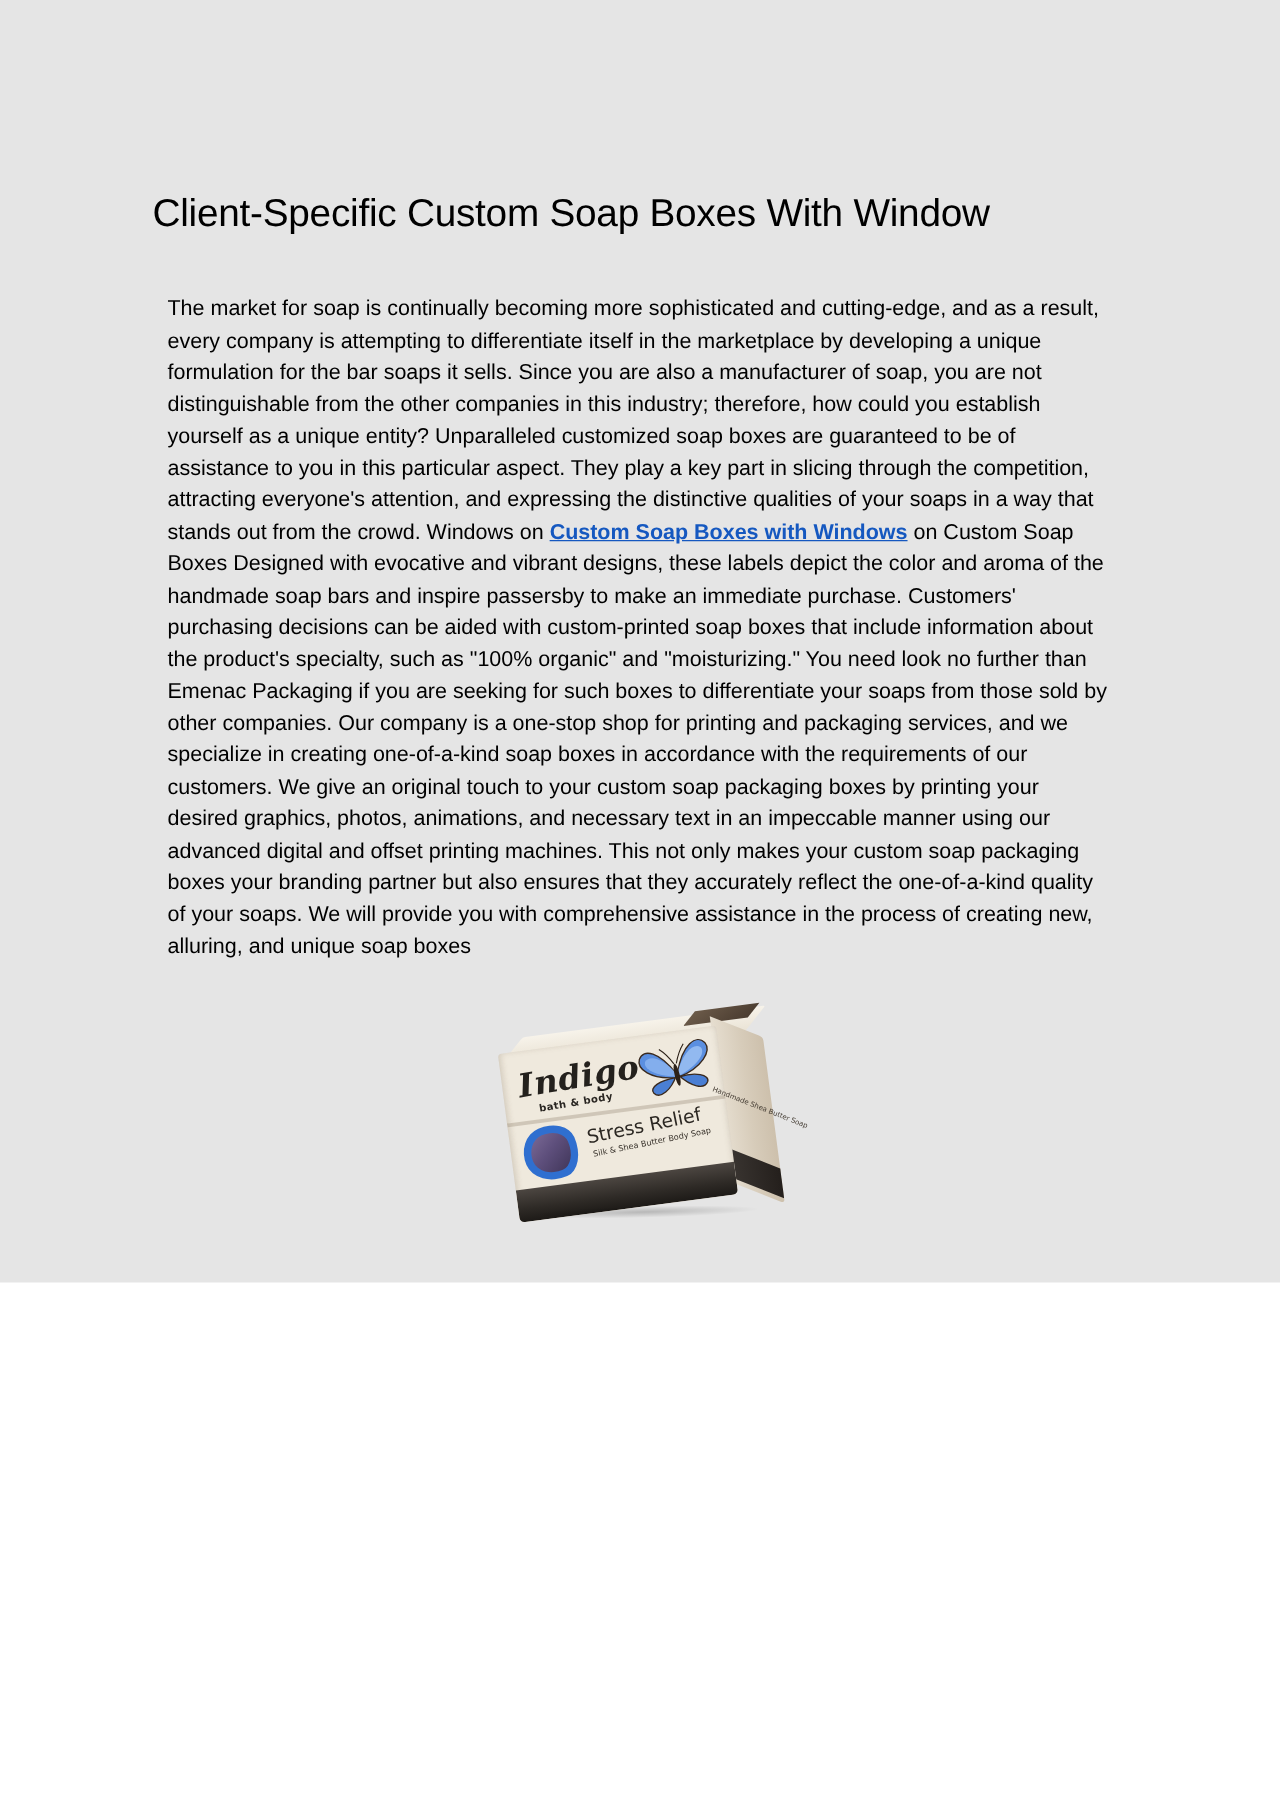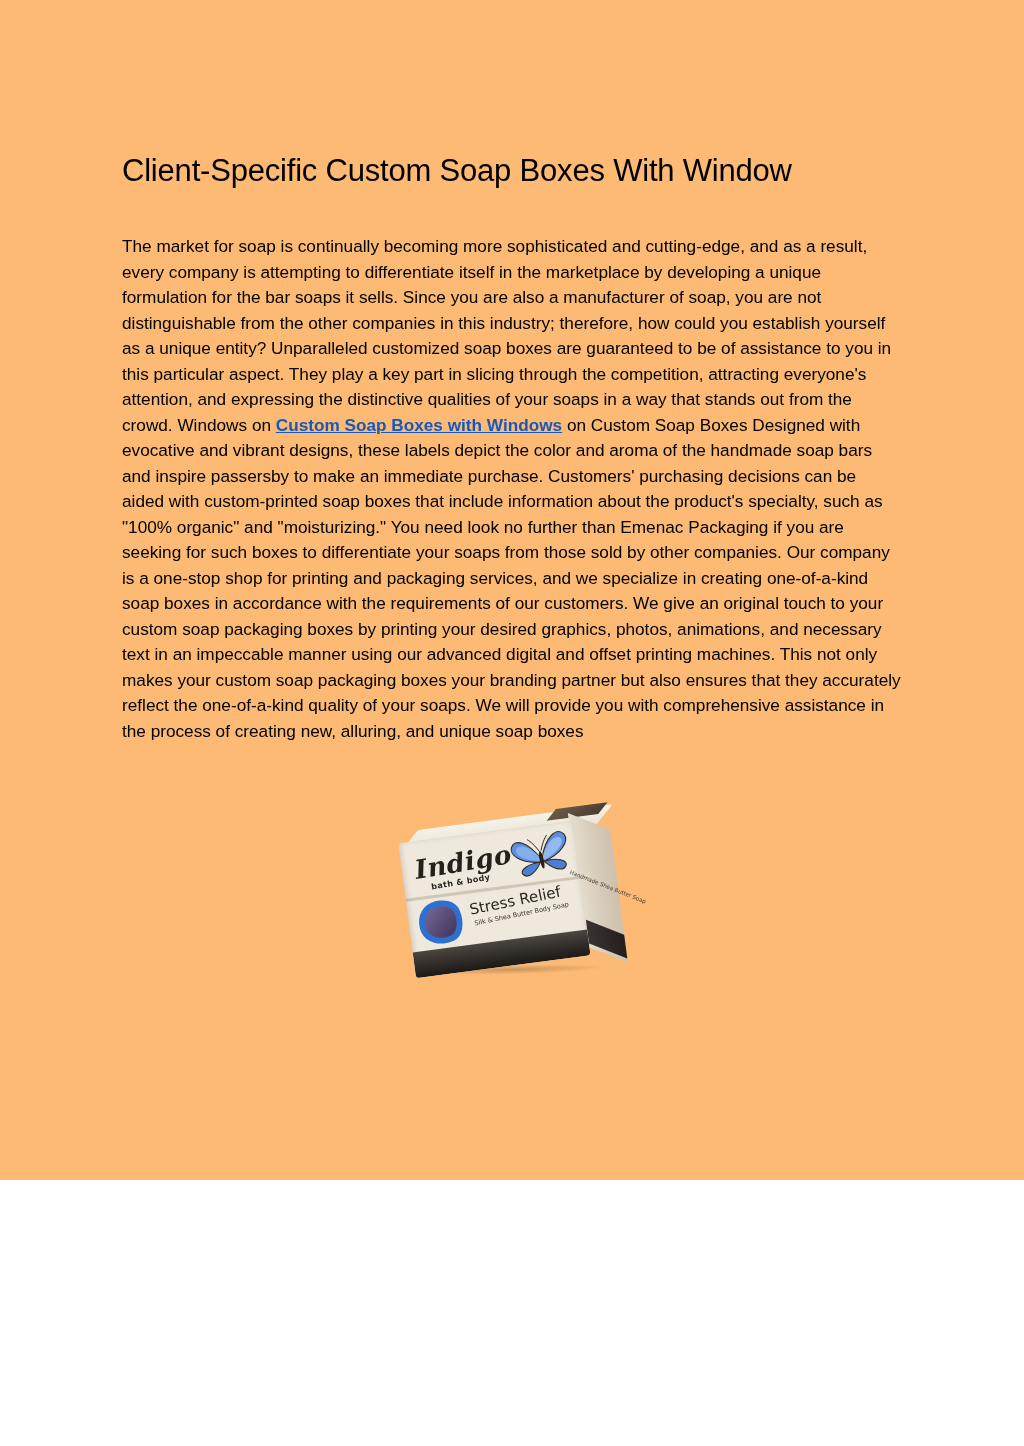--- a/index.html
+++ b/index.html
@@ -12,41 +12,41 @@
     height: 1446px;
     font-family: "Liberation Sans", sans-serif;
     color: #000000;
     position: relative;
     overflow: hidden;
   }
   .page {
     position: absolute;
     left: 0; top: 0;
     width: 1024px;
-    height: 1180px;
-    background: #fdba74;
+    height: 1026px;
+    background: #e5e5e5;
   }
   .content {
     position: absolute;
     left: 122px;
     top: 152px;
     width: 780px;
   }
   h1.doc-title {
     font-size: 31px;
     font-weight: normal;
     line-height: 38px;
     letter-spacing: -0.2px;
     margin: 0 0 44px 0;
     color: #000;
   }
   p.body-para {
     font-size: 17.2px;
     line-height: 25.5px;
-    margin: 0;
+    margin: 12px;
     color: #000;
     text-align: left;
     word-spacing: 0px;
   }
   .link-blue {
     color: #1558c0;
     font-weight: bold;
   }
 
   

